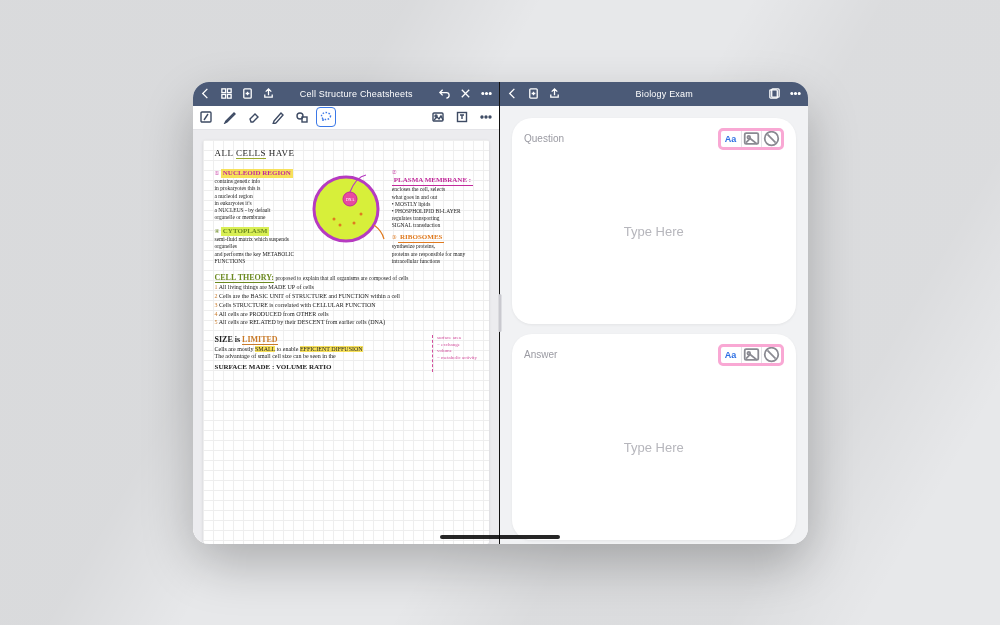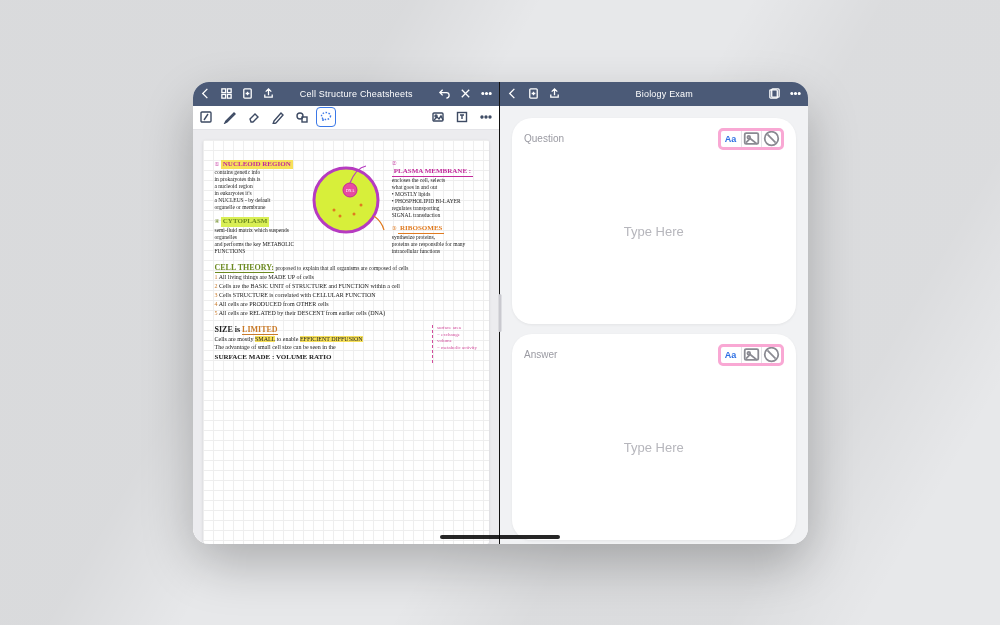--- a/index.html
+++ b/index.html
@@ -239,20 +239,25 @@
             <svg viewBox="0 0 14 14">
               <circle cx="3" cy="7" r="1" fill="#3d4a63"></circle>
               <circle cx="7" cy="7" r="1" fill="#3d4a63"></circle>
               <circle cx="11" cy="7" r="1" fill="#3d4a63"></circle>
             </svg>
           </span>
       </div>
 
       <div class="note-wrap">
         <div class="note-page">
+          <div class="np-sub">
+            <span>ALL</span>
+            <span class="u">CELLS</span>
+            <span>HAVE</span>
+          </div>
 
           <div class="diagram">
             <div class="d-col">
               <span class="txt-mag">①</span>
               <span class="d-head hl-yellow txt-mag">NUCLEOID REGION</span>
               <div style="white-space:pre-line">contains genetic info
 in prokaryotes this is
 a nucleoid region
 in eukaryotes it's
 a NUCLEUS - by default

